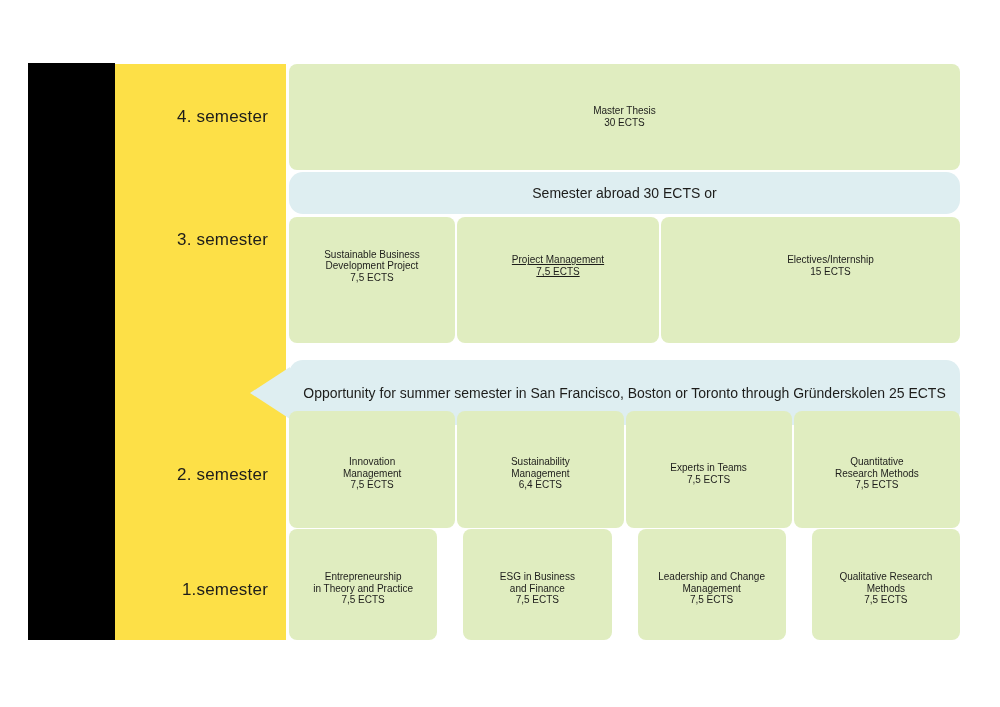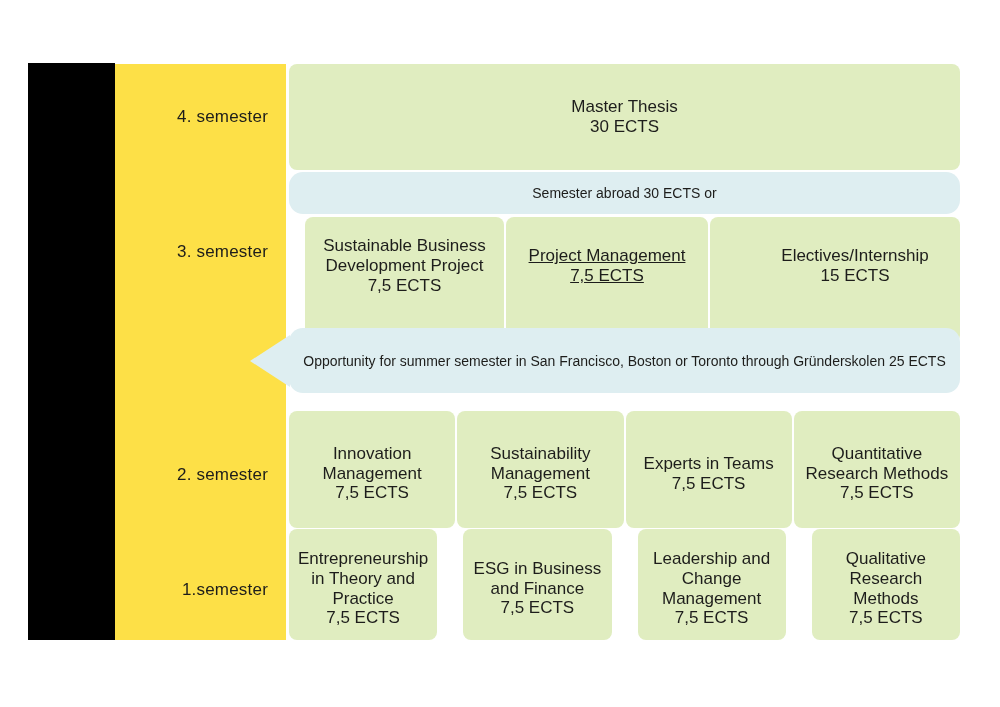--- a/index.html
+++ b/index.html
@@ -11,35 +11,35 @@
   .axis{position:absolute;left:115px;top:64px;width:171px;height:576px;background:#fde047;}
   .sem-label{
     position:absolute;right:18px;transform:translateY(-50%);
     font-size:17px;letter-spacing:0.2px;white-space:nowrap;
   }
   .content{position:absolute;left:289px;top:64px;width:671px;height:576px;}
   .row{position:absolute;left:0;width:671px;display:flex;gap:2px;}
   .block{
     background:#e0edc0;border-radius:8px;
     display:flex;flex-direction:column;justify-content:center;align-items:center;
-    text-align:center;font-size:17px;line-height:1.16;white-space:pre-line;
+    text-align:center;font-size:10px;line-height:1.16;white-space:pre-line;
   }
   .band{
     position:absolute;left:0;width:671px;background:#deeef1;border-radius:14px;
     display:flex;justify-content:center;align-items:center;
     text-align:center;font-size:14px;white-space:nowrap;
   }
   .row4{top:0;height:106px;}
   .band-abroad{top:108px;height:42px;}
   .row3{top:153px;height:126px;}
   .row3 .block{padding-bottom:28px;box-sizing:border-box;}
-  .b3-1{width:199px;margin-left:16px;}
+  .b3-1{width:166px;}
   .b3-2{width:202px;text-decoration:underline;}
   .b3-3{flex:1;padding-left:40px;}
-  .band-summer{top:264px;height:65px;}
+  .band-summer{top:296px;height:65px;}
   .pointer{
     position:absolute;left:-39px;top:50%;transform:translateY(-50%);
     width:0;height:0;border-top:26px solid transparent;border-bottom:26px solid transparent;
     border-right:40px solid #deeef1;
   }
   .row2{top:347px;height:117px;}
   .row1{top:465px;height:111px;gap:26px;}
   .row2 .block,.row1 .block{flex:1;padding-top:8px;box-sizing:border-box;}
   .full{width:671px;}
 </style>
@@ -53,21 +53,21 @@
          Q95,87 102,94 Q110,100 112,107 Q116,115 117,124
          L122,144 L119,152
          Q113,170 105,180 Q98,192 94,200 Q90,205 87,207
          L87,262 L102,272 L102,370
          L117,390 L117,419 L89,457 L87,459
          L87,577 L0,577 Z"></path>
   </svg>
 
   <div class="axis">
     <div class="sem-label" style="top:53px">4. semester</div>
-    <div class="sem-label" style="top:188px">3. semester</div>
+    <div class="sem-label" style="top:176px">3. semester</div>
     <div class="sem-label" style="top:411px">2. semester</div>
     <div class="sem-label" style="top:526px">1.semester</div>
   </div>
 
   <div class="content">
 
     <div class="row row4">
       <div class="block full">Master Thesis
 30 ECTS</div>
     </div>
@@ -90,21 +90,21 @@
       <span class="pointer"></span>
       <span>Opportunity for summer semester in San Francisco, Boston or Toronto through Gründerskolen 25 ECTS</span>
     </div>
 
     <div class="row row2">
       <div class="block">Innovation
 Management
 7,5 ECTS</div>
       <div class="block">Sustainability
 Management
-7,5 ECTS</div>
+6,4 ECTS</div>
       <div class="block">Experts in Teams
 7,5 ECTS</div>
       <div class="block">Quantitative
 Research Methods
 7,5 ECTS</div>
     </div>
 
     <div class="row row1">
       <div class="block">Entrepreneurship
 in Theory and Practice

